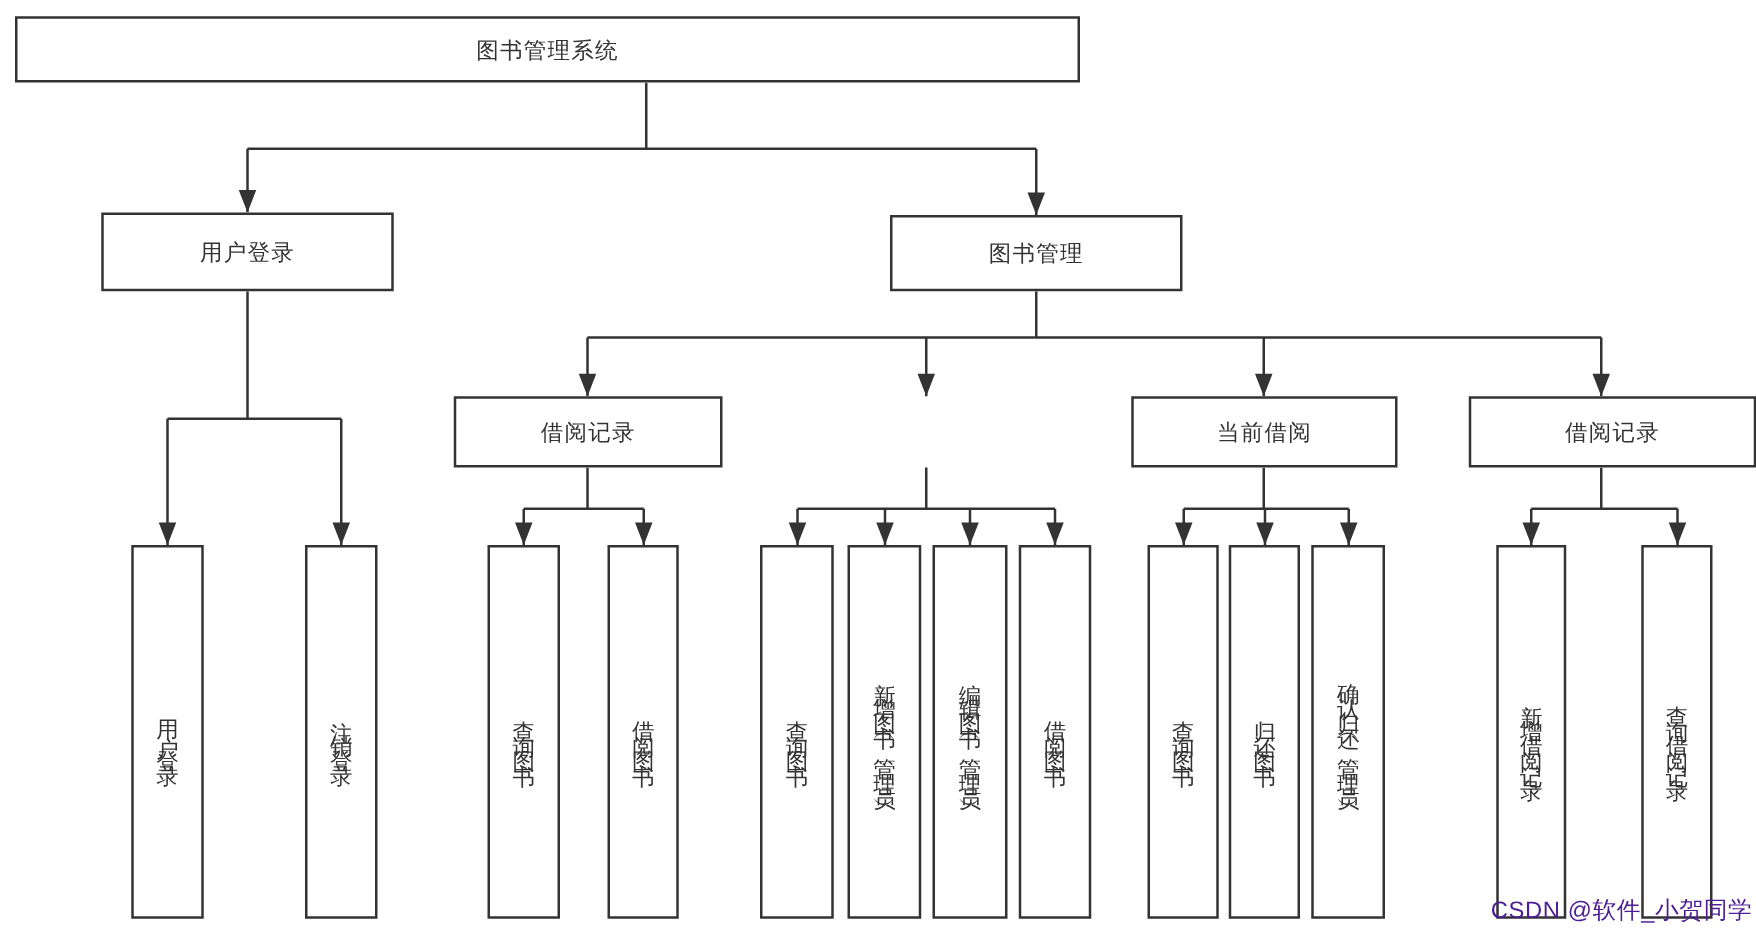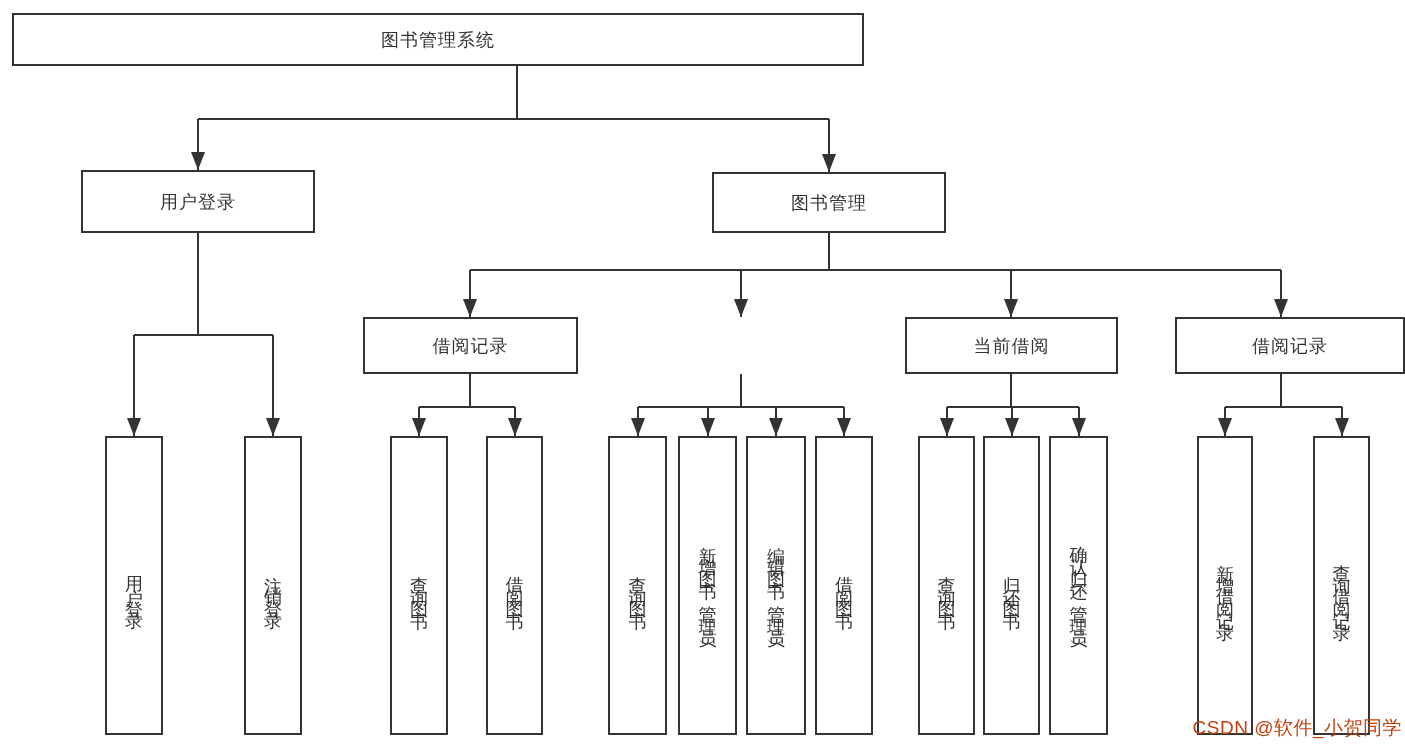--- a/index.html
+++ b/index.html
@@ -18,21 +18,21 @@
     position:absolute; background:#ffffff; border:2px solid #333333;
     box-sizing:border-box; display:flex; align-items:center; justify-content:center;
     z-index:2;
   }
   .vtext {
     writing-mode:vertical-rl; text-orientation:mixed;
     font-size:18px; letter-spacing:12px; line-height:1;
   }
   .watermark {
     position:absolute; right:3px; bottom:6px; z-index:10;
-    font-size:19px; color:#c2410c; letter-spacing:0.5px;
+    font-size:19px; color:#4c1d95; letter-spacing:0.5px;
   }
 </style>
 </head>
 <body>
 
 <div class="canvas">
 
   <svg class="connectors" viewBox="0 0 1405 747" xmlns="http://www.w3.org/2000/svg">
     <path d="M517 66 V119 M198 119 H829 M198 119 V170 M829 119 V172
              M829 233 V270 M470 270 H1281 M470 270 V317 M741 270 V317 M1011 270 V317 M1281 270 V317

